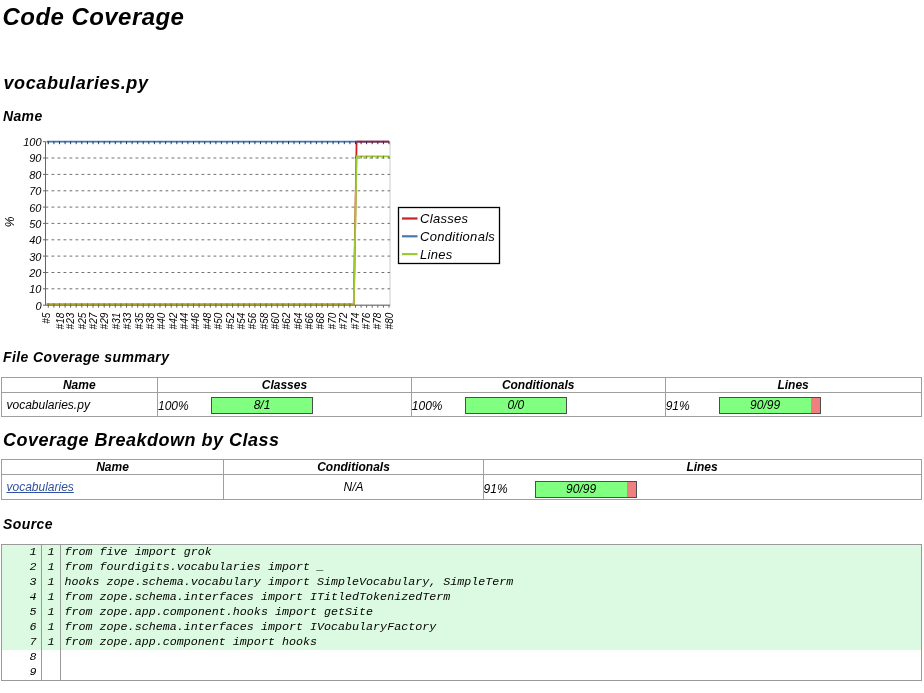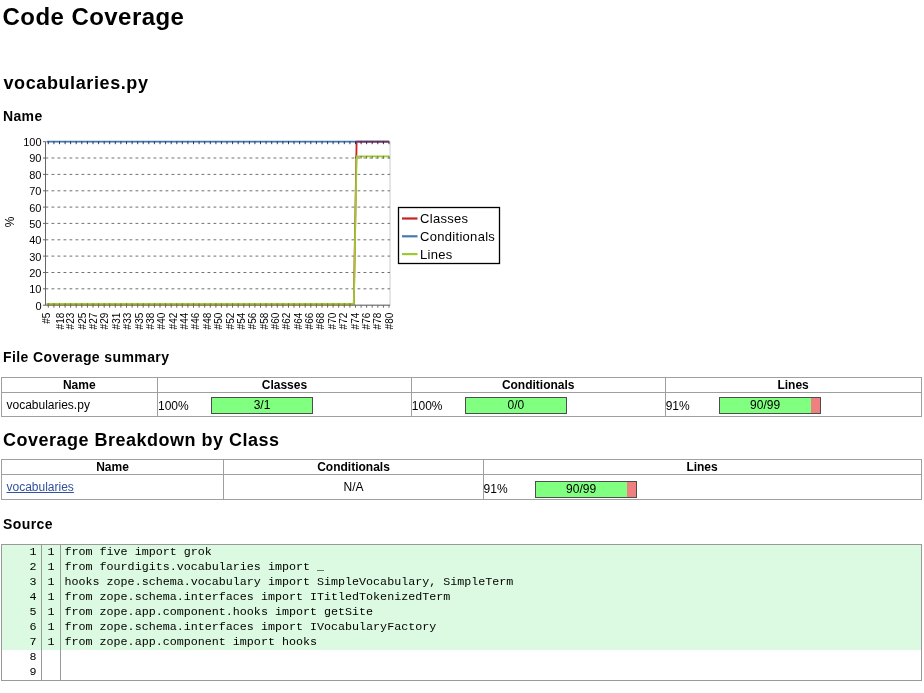--- a/index.html
+++ b/index.html
@@ -1,16 +1,16 @@
 <!DOCTYPE html>
 <html><head><meta charset="utf-8"><title>Code Coverage</title>
 <style>
 * { margin:0; padding:0; box-sizing:content-box; }
 body { background:#fff; color:#000; font-family:"Liberation Sans",sans-serif; }
-#page { position:relative; width:924px; height:693px; overflow:hidden; }
+#page { position:relative; width:924px; height:693px; overflow:hidden;font-style:italic; }
 .abs { position:absolute; }
 a.lnk { color:#31519e; text-decoration:underline; }
 a.vis { color:#7d2f77; text-decoration:underline; }
 table.pane { border-collapse:collapse; width:920px; table-layout:fixed; font-size:12px; }
 table.pane td { border:1px solid #9f9f9f; }
 td.hdr { text-align:center; font-weight:bold; height:14px; line-height:14px; }
 td.name { padding-left:5px; }
 td.grp { padding:4px 0 2px 0; white-space:nowrap; }
 .pw { display:inline-block; vertical-align:middle; }
 .gap { display:inline-block; width:3px; }
@@ -310,21 +310,21 @@
       </colgroup>
     <tbody>
         <tr>
           <td class="hdr">Name</td>
           <td class="hdr">Classes</td>
           <td class="hdr">Conditionals</td>
           <td class="hdr">Lines</td>
         </tr>
     <tr>
       <td class="name">vocabularies.py</td>
-      <td class="grp"><span class="pw" style="width:50px">100%</span><span class="gap"></span><span class="graph"><div class="gb" style="width:100%">3/1</div></span></td>
+      <td class="grp"><span class="pw" style="width:50px">100%</span><span class="gap"></span><span class="graph"><div class="gb" style="width:100%">8/1</div></span></td>
       <td class="grp"><span class="pw" style="width:50px">100%</span><span class="gap"></span><span class="graph"><div class="gb" style="width:100%">0/0</div></span></td>
       <td class="grp"><span class="pw" style="width:50px">91%</span><span class="gap"></span><span class="graph"><div class="gb" style="width:91%">90/99</div></span></td>
     </tr>
   </tbody>
     </table>
   <div class="abs" style="left:3px;top:432.5px;font-size:18px;font-weight:bold;line-height:15px;letter-spacing:0.5px">Coverage Breakdown by Class</div>
   <table class="pane abs" style="left:0.5px;top:459px">
     <colgroup>
         <col style="width:222px">
         <col style="width:258px">

